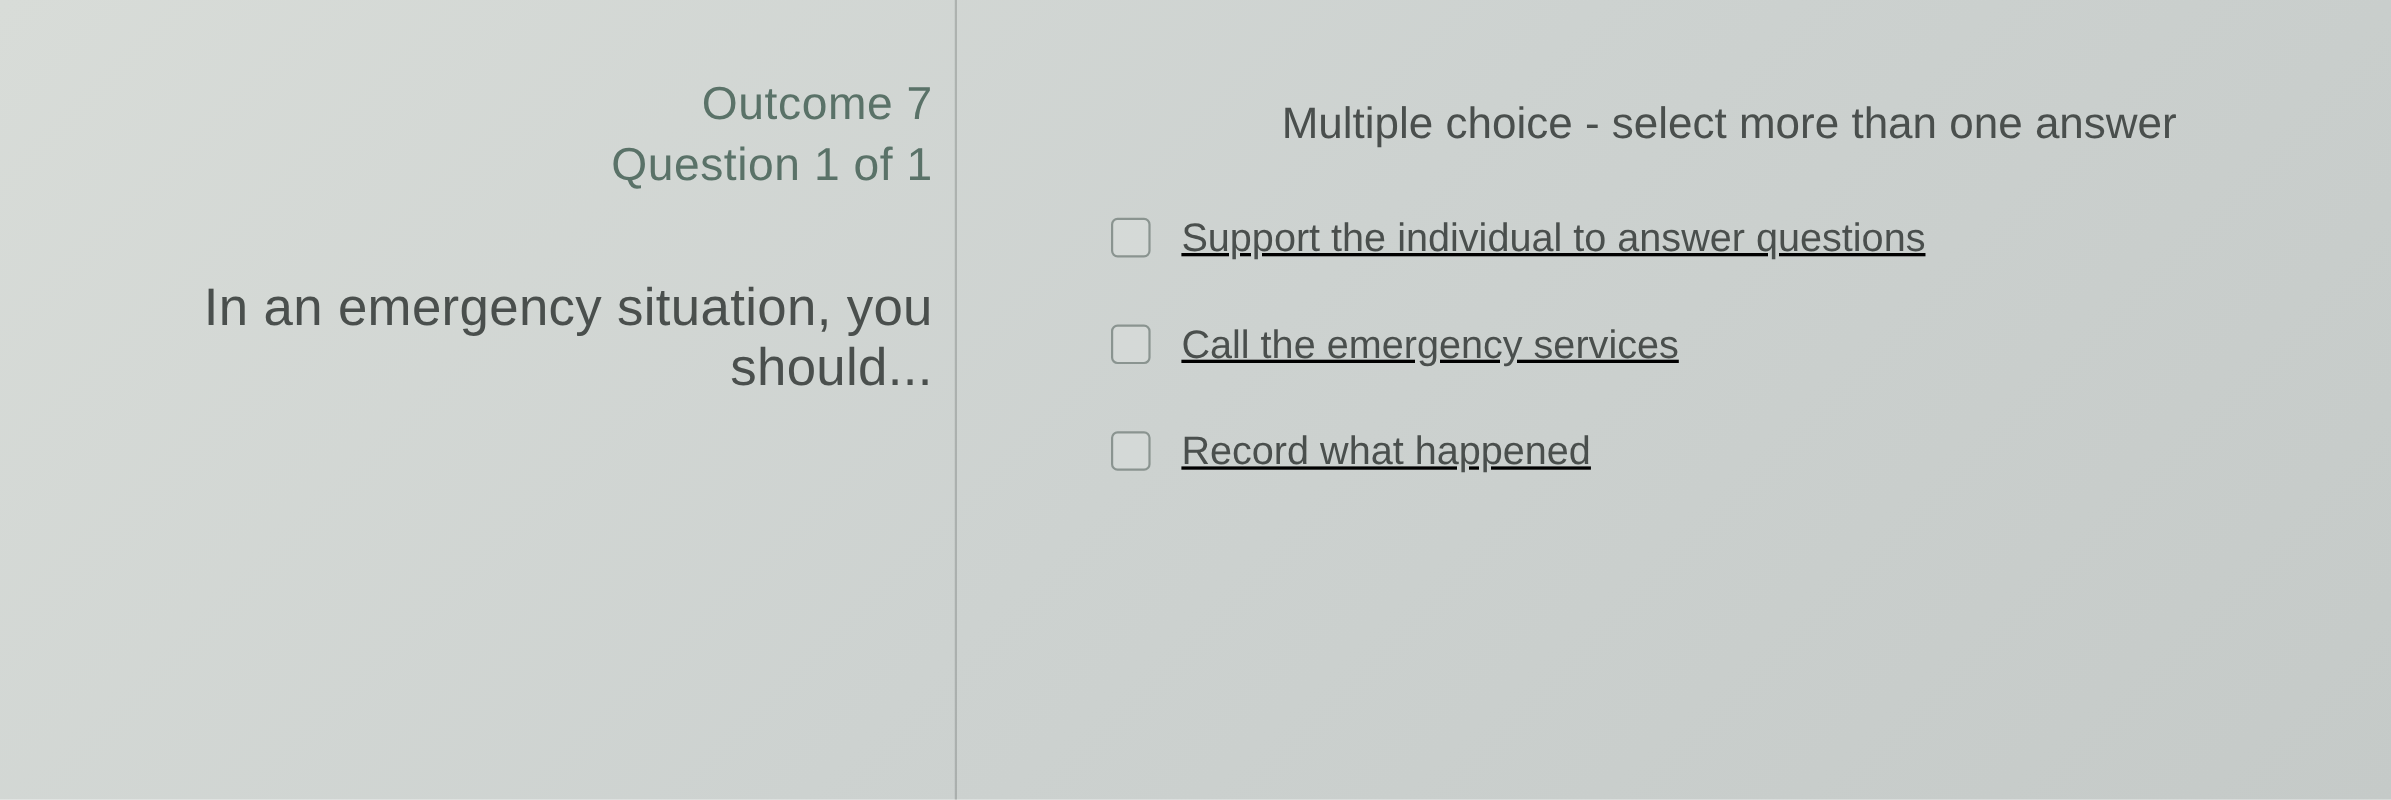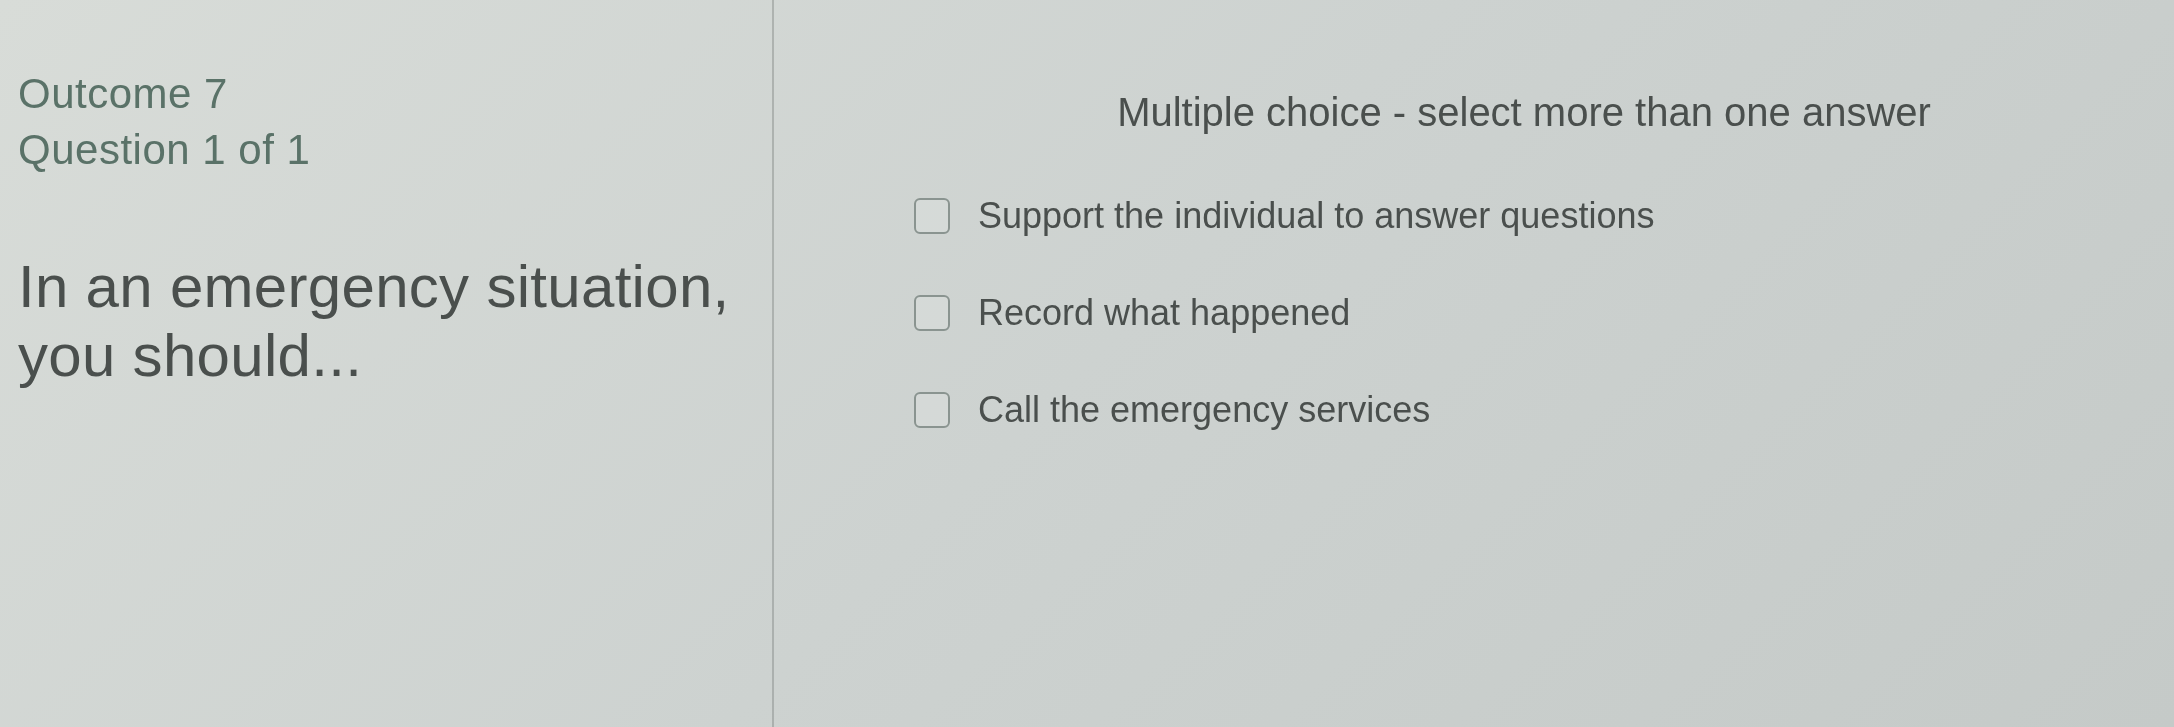--- a/index.html
+++ b/index.html
@@ -9,23 +9,24 @@
     }
     body {
       font-family: 'Segoe UI', Tahoma, Geneva, Verdana, sans-serif;
       background: linear-gradient(135deg, #d8dcd8 0%, #cdd2d0 50%, #c5cac8 100%);
       width: 2174px;
       height: 727px;
       display: flex;
       overflow: hidden;
     }
     .left-panel {
-      width: 774px;
+      width: 870px;
       padding: 70px 20px 20px 18px;
       border-right: 2px solid rgba(120, 125, 123, 0.4);
+      text-align: right;
     }
     .right-panel {
       flex: 1;
       padding: 90px 40px 20px 140px;
       text-align: center;
     }
     .outcome-label {
       font-size: 42px;
       color: #5a7268;
       font-weight: 400;
@@ -33,35 +34,36 @@
       letter-spacing: 0.5px;
     }
     .question-label {
       font-size: 42px;
       color: #5a7268;
       font-weight: 400;
       margin-bottom: 78px;
       letter-spacing: 0.5px;
     }
     .question-text {
-      font-size: 60px;
+      font-size: 48px;
       color: #4a4f4d;
       font-weight: 400;
       letter-spacing: 0.3px;
     }
     .instruction-text {
       font-size: 40px;
       color: #4a4f4d;
       font-weight: 400;
       margin-bottom: 60px;
     }
     .option-row {
       display: flex;
       align-items: center;
       margin-bottom: 55px;
+      text-decoration: underline;
     }
     .checkbox {
       width: 36px;
       height: 36px;
       border: 2px solid #8a9490;
       border-radius: 6px;
       background: rgba(220, 224, 222, 0.5);
       margin-right: 28px;
       cursor: pointer;
       flex-shrink: 0;
@@ -84,20 +86,20 @@
 <div class="right-panel">
   <div class="instruction-text">Multiple choice - select more than one answer</div>
 
   <div class="option-row">
     <div class="checkbox"></div>
     <div class="option-label">Support the individual to answer questions</div>
   </div>
 
   <div class="option-row">
     <div class="checkbox"></div>
-    <div class="option-label">Record what happened</div>
+    <div class="option-label">Call the emergency services</div>
   </div>
 
   <div class="option-row">
     <div class="checkbox"></div>
-    <div class="option-label">Call the emergency services</div>
+    <div class="option-label">Record what happened</div>
   </div>
 </div>
 
 </body></html>

